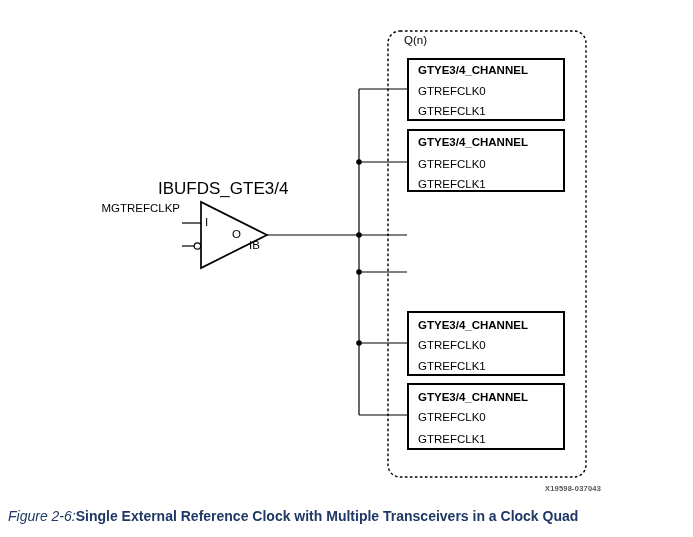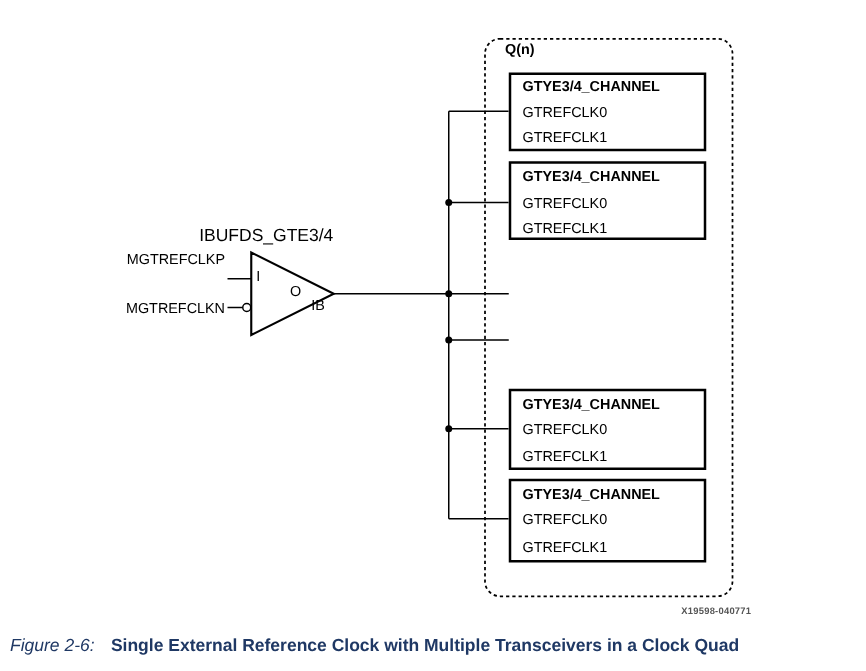--- a/index.html
+++ b/index.html
@@ -15,42 +15,42 @@
     position:absolute;left:407px;width:158px;box-sizing:border-box;
     border:2px solid #000;background:#fff;padding-left:36px;
   }
   .row{
     position:absolute;left:9px;transform:translateY(-50%);
     font-size:11.5px;line-height:13px;white-space:nowrap;
   }
   .row.title{font-weight:bold;}
 
   
-  .quad-label{position:absolute;left:404px;top:34px;font-size:11.5px;font-weight:bold;}
+  .quad-label{position:absolute;left:404px;top:34px;font-size:11.5px;font-weight:normal;}
 
   
   .buf-label{position:absolute;left:158px;top:182px;width:110px;text-align:center;
-    font-size:14px;line-height:13px;}
+    font-size:17px;line-height:13px;}
   .net-label{position:absolute;width:122px;text-align:right;font-size:11.5px;line-height:13px;}
   .net-p{left:58px;top:202px;}
   .net-n{left:58px;top:241px;}
   .pin{position:absolute;font-size:11.5px;line-height:13px;}
   .pin-i{left:205px;top:216px;}
   .pin-ib{left:205px;top:239px;margin-left:44px;}
   .pin-o{left:232px;top:228px;}
 
   
   .watermark{
     position:absolute;left:460px;top:484px;width:141px;text-align:right;
     font-size:7.5px;font-weight:bold;color:#555;letter-spacing:0.2px;
   }
 
   
   .caption{position:absolute;left:8px;top:508px;font-size:14px;color:#1f3864;white-space:nowrap;}
-  .caption .cap-label{font-style:italic;margin-right:13px;}
+  .caption .cap-label{font-style:italic;}
   .caption .cap-text{font-weight:bold;}
 </style>
 </head>
 <body>
 
 <div class="canvas">
 
   <svg class="wires" width="693" height="537" viewBox="0 0 693 537">
 
     <rect x="388" y="31" width="198" height="446" rx="12" ry="12" fill="none" stroke="#000" stroke-width="1.4" stroke-dasharray="2.6 2.4"></rect>
@@ -72,21 +72,20 @@
     <line x1="359" y1="415" x2="407" y2="415" stroke="#000" stroke-width="1.2"></line>
 
     <circle cx="359" cy="162" r="2.8" fill="#000"></circle>
     <circle cx="359" cy="235" r="2.8" fill="#000"></circle>
     <circle cx="359" cy="272" r="2.8" fill="#000"></circle>
     <circle cx="359" cy="343" r="2.8" fill="#000"></circle>
   </svg>
 
   <div class="buf-label">IBUFDS_GTE3/4</div>
   <div class="net-label net-p">MGTREFCLKP</div>
-  <div class="net-label net-n">MGTREFCLKN</div>
   <div class="pin pin-i">I</div>
   <div class="pin pin-ib">IB</div>
   <div class="pin pin-o">O</div>
 
   <div class="quad-label">Q(n)</div>
 
   <div class="block" style="top:58px;height:63px;">
     <div class="row title" style="top:10px;">GTYE3/4_CHANNEL</div>
     <div class="row" style="top:31px;">GTREFCLK0</div>
     <div class="row" style="top:51px;">GTREFCLK1</div>
@@ -104,19 +103,19 @@
     <div class="row" style="top:32px;">GTREFCLK0</div>
     <div class="row" style="top:53px;">GTREFCLK1</div>
   </div>
 
   <div class="block" style="top:383px;height:67px;">
     <div class="row title" style="top:12px;">GTYE3/4_CHANNEL</div>
     <div class="row" style="top:32px;">GTREFCLK0</div>
     <div class="row" style="top:54px;">GTREFCLK1</div>
   </div>
 
-  <div class="watermark">X19598-040771</div>
+  <div class="watermark">X19598-037043</div>
 
   <div class="caption">
     <span class="cap-label">Figure 2-6:</span><span class="cap-text">Single External Reference Clock with Multiple Transceivers in a Clock Quad</span>
   </div>
 
 </div>
 
 </body></html>

